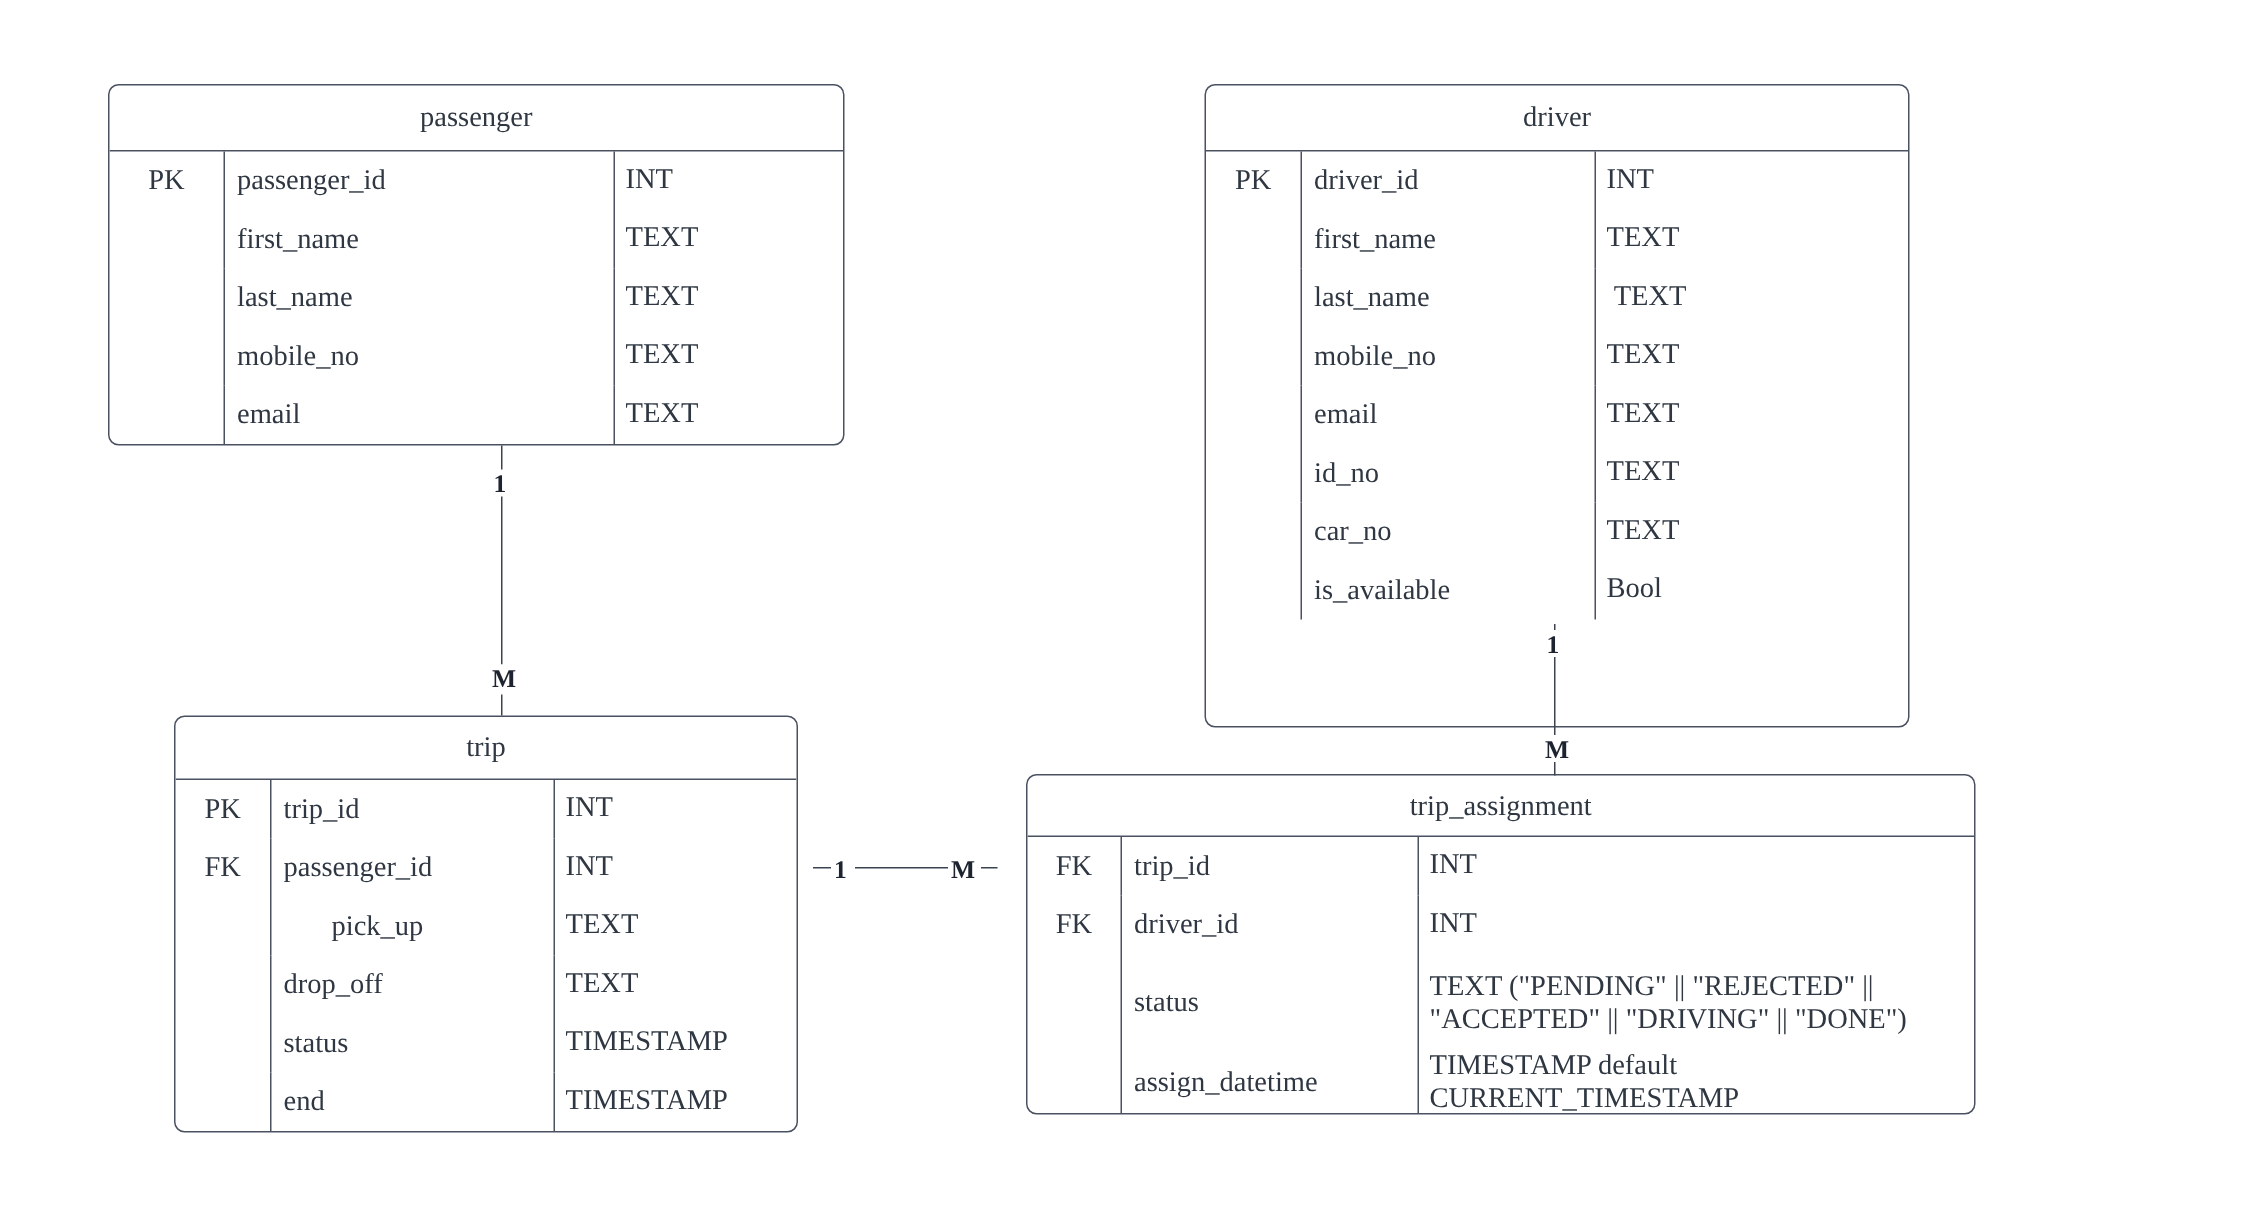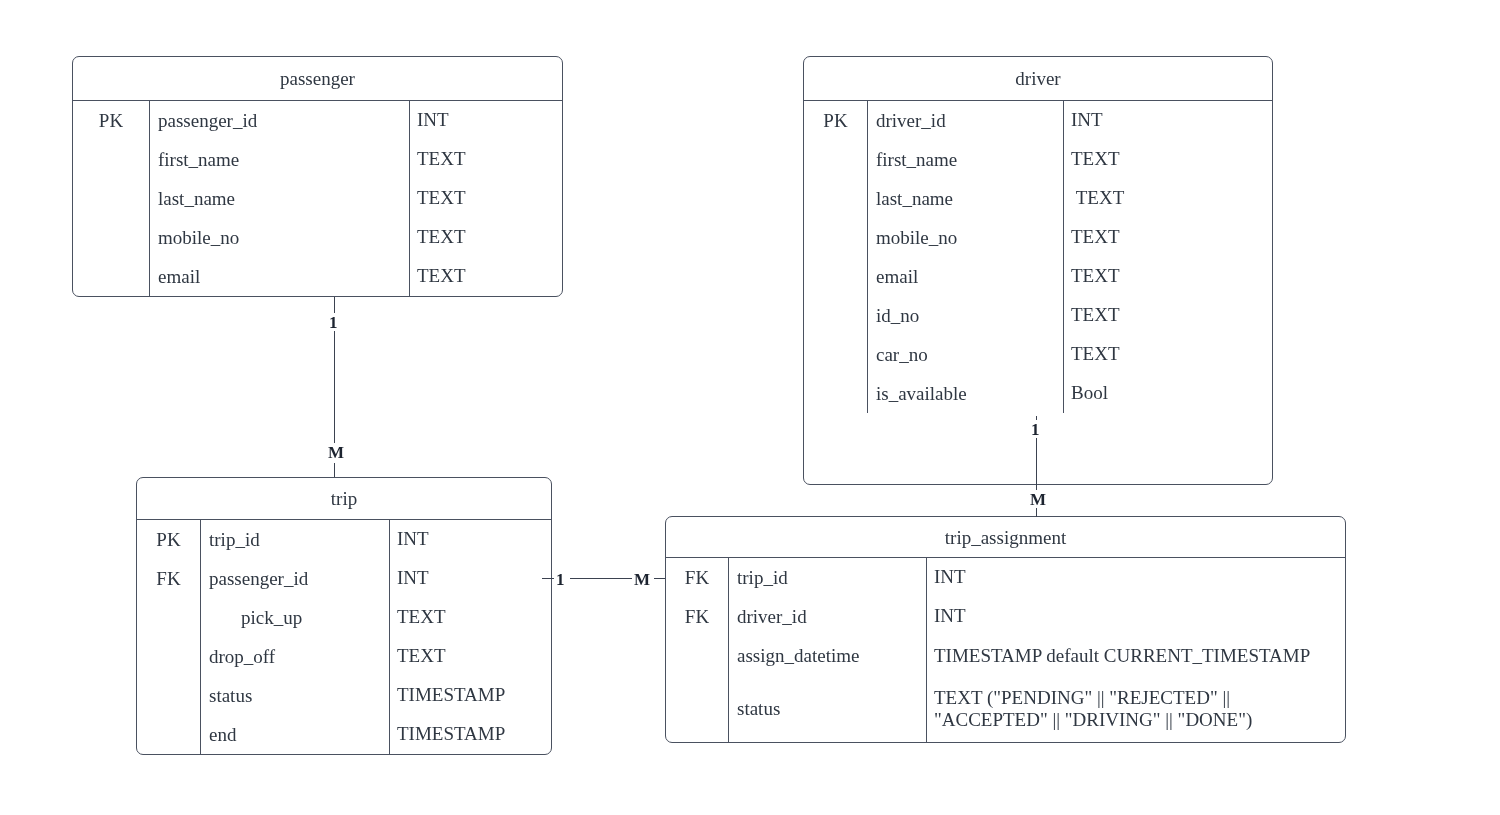--- a/index.html
+++ b/index.html
@@ -183,21 +183,21 @@
         <div class="cell-type">TEXT</div>
       </div>
       <div class="attr-row" style="height:39px;text-align:center;">
         <div class="cell-key" style="width:63px;"></div>
         <div class="cell-name" style="width:196px;">is_available</div>
         <div class="cell-type">Bool</div>
       </div>
     </div>
   </div>
 
-  <div class="entity" id="ent-trip" style="left:136px; top:477px; width:416px; height:278px;">
+  <div class="entity" id="ent-trip" style="left:116px; top:477px; width:416px; height:278px;">
     <div class="entity-title" style="height:42px;">trip</div>
     <div class="attr-table">
       <div class="attr-row" style="height:39px;">
         <div class="cell-key" style="width:63px;">PK</div>
         <div class="cell-name" style="width:189px;">trip_id</div>
         <div class="cell-type">INT</div>
       </div>
       <div class="attr-row" style="height:39px;">
         <div class="cell-key" style="width:63px;">FK</div>
         <div class="cell-name" style="width:189px;">passenger_id</div>
@@ -219,42 +219,42 @@
         <div class="cell-type">TIMESTAMP</div>
       </div>
       <div class="attr-row" style="height:39px;">
         <div class="cell-key" style="width:63px;"></div>
         <div class="cell-name" style="width:189px;">end</div>
         <div class="cell-type">TIMESTAMP</div>
       </div>
     </div>
   </div>
 
-  <div class="entity" id="ent-trip-assignment" style="left:665px; top:516px; width:681px; height:227px;">
+  <div class="entity" id="ent-trip-assignment" style="left:684px; top:516px; width:633px; height:227px;">
     <div class="entity-title" style="height:41px;">trip_assignment</div>
     <div class="attr-table">
       <div class="attr-row" style="height:39px;">
         <div class="cell-key" style="width:62px;">FK</div>
         <div class="cell-name" style="width:198px;">trip_id</div>
         <div class="cell-type">INT</div>
       </div>
       <div class="attr-row" style="height:39px;">
         <div class="cell-key" style="width:62px;">FK</div>
         <div class="cell-name" style="width:198px;">driver_id</div>
         <div class="cell-type">INT</div>
+      </div>
+      <div class="attr-row" style="height:66px;">
+        <div class="cell-key" style="width:62px;"></div>
+        <div class="cell-name" style="width:198px;">status</div>
+        <div class="cell-type two-line" style="padding-right:4px;">TEXT ("PENDING" || "REJECTED" || "ACCEPTED" || "DRIVING" || "DONE")</div>
       </div>
       <div class="attr-row" style="height:40px;">
         <div class="cell-key" style="width:62px;"></div>
         <div class="cell-name" style="width:198px;">assign_datetime</div>
         <div class="cell-type">TIMESTAMP default CURRENT_TIMESTAMP</div>
-      </div>
-      <div class="attr-row" style="height:66px;">
-        <div class="cell-key" style="width:62px;"></div>
-        <div class="cell-name" style="width:198px;">status</div>
-        <div class="cell-type two-line" style="padding-right:4px;">TEXT ("PENDING" || "REJECTED" || "ACCEPTED" || "DRIVING" || "DONE")</div>
       </div>
     </div>
   </div>
 
   <div class="conn-v" style="left:334px; top:297px; height:24px;"></div>
   <div class="card" style="left:327px; top:313px;">1</div>
   <div class="conn-v" style="left:334px; top:331px; height:112px;"></div>
   <div class="card" style="left:326px; top:443px;">M</div>
   <div class="conn-v" style="left:334px; top:463px; height:14px;"></div>
 

